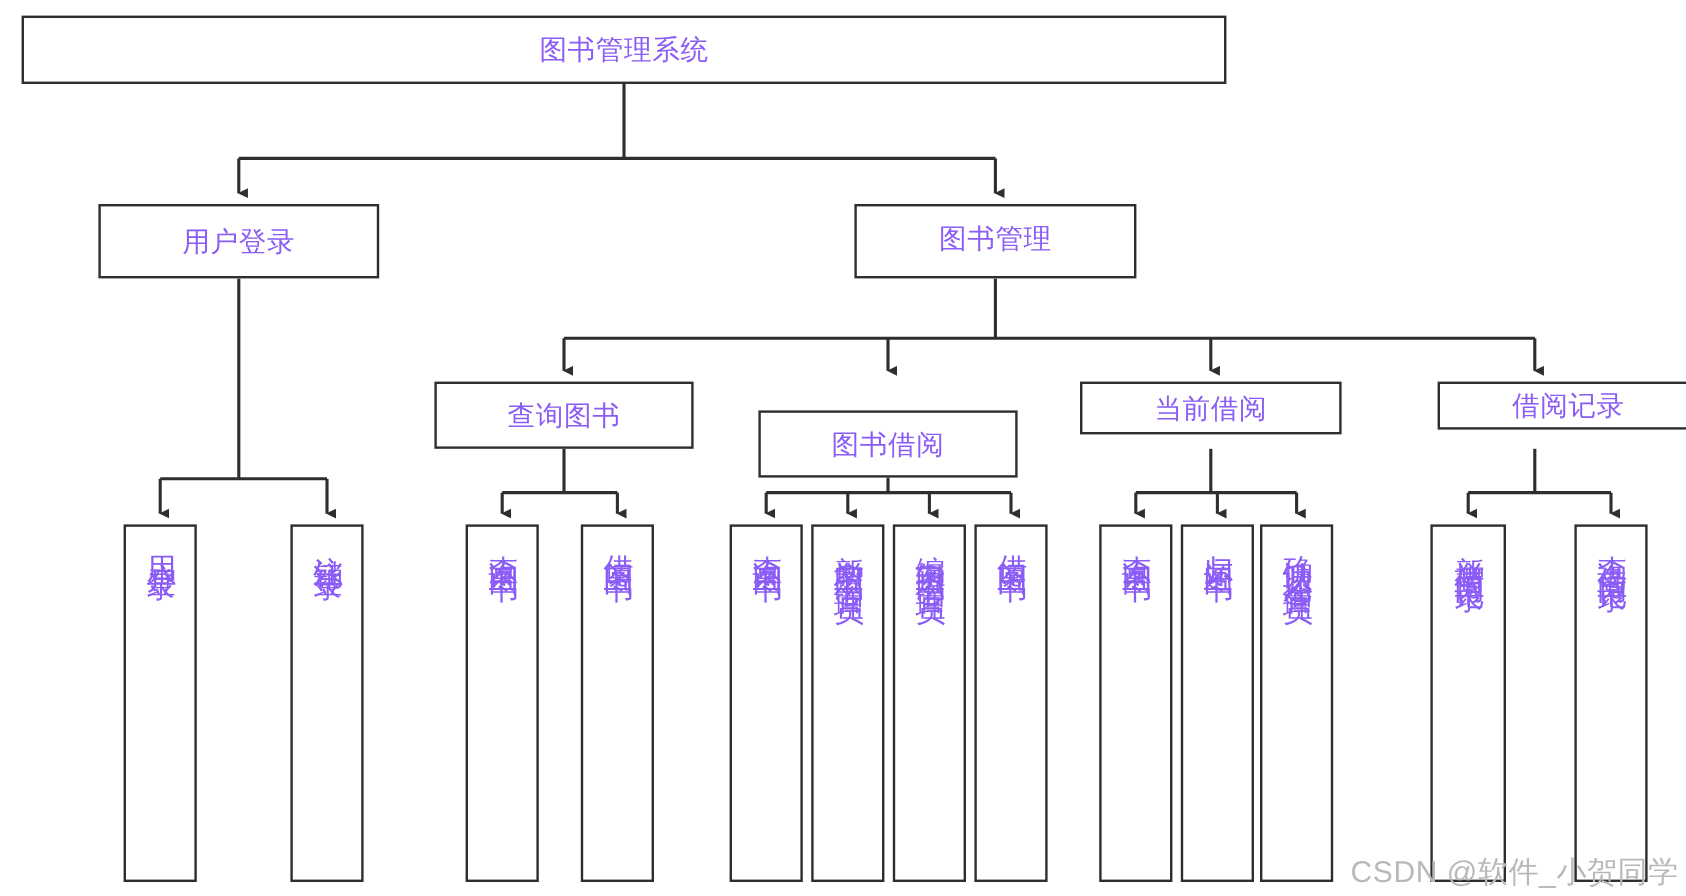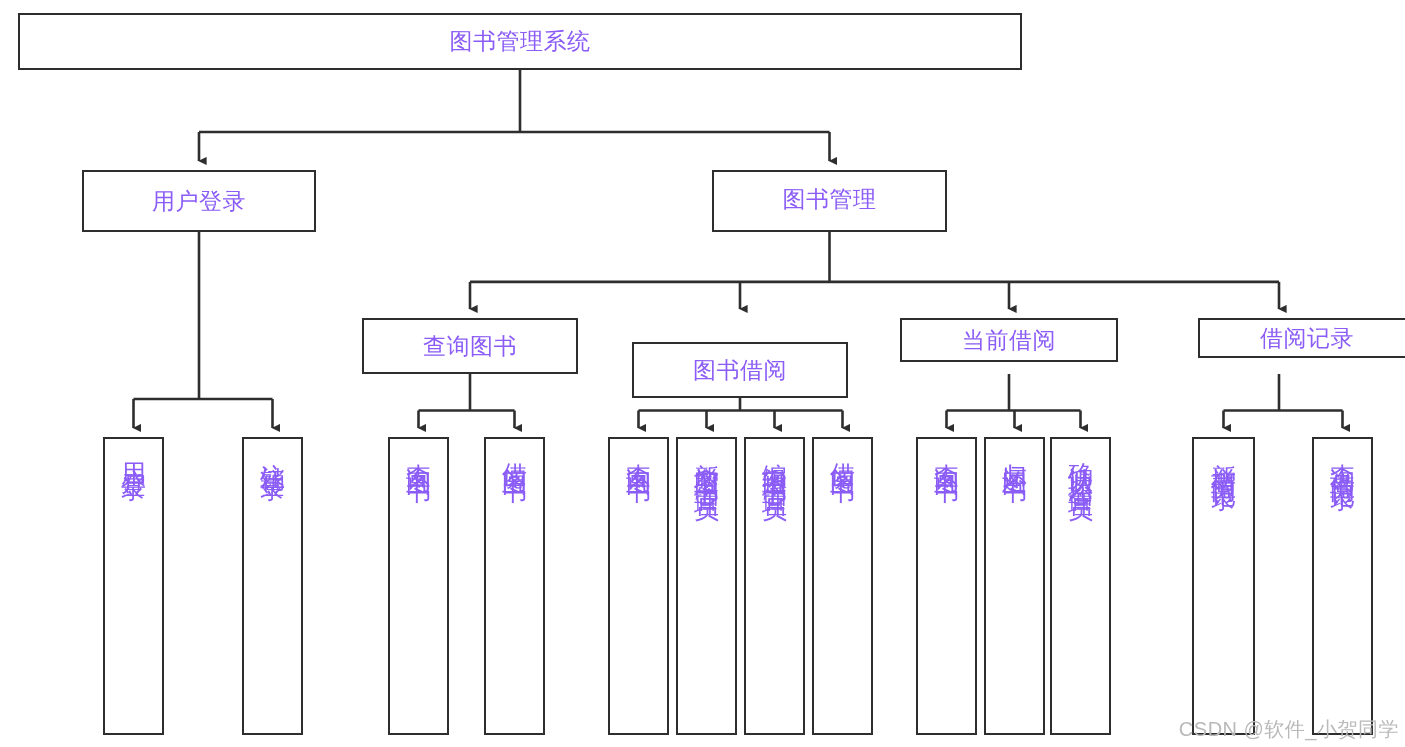--- a/index.html
+++ b/index.html
@@ -60,21 +60,21 @@
     text-orientation: upright;
     font-size: 25px;
     line-height: 1.0;
     letter-spacing: 5px;
     white-space: nowrap;
   }
   #watermark {
     position: absolute;
     right: 6px;
     bottom: 4px;
-    font-size: 20px;
+    font-size: 25px;
     color: #b9b9b9;
     letter-spacing: 0.5px;
     white-space: nowrap;
     font-family: "Liberation Sans", "DejaVu Sans", sans-serif;
     margin-left: 28px;
   }
 </style>
 </head>
 <body>
 

